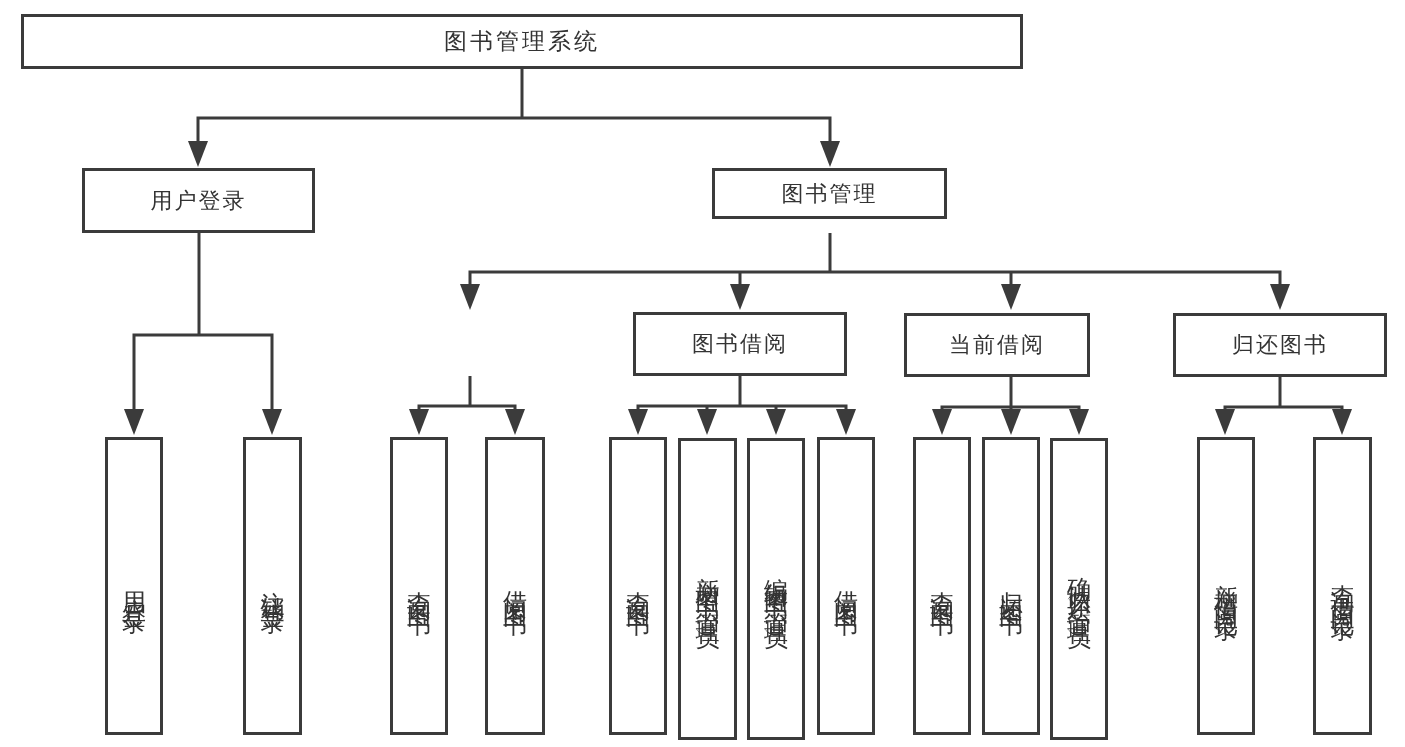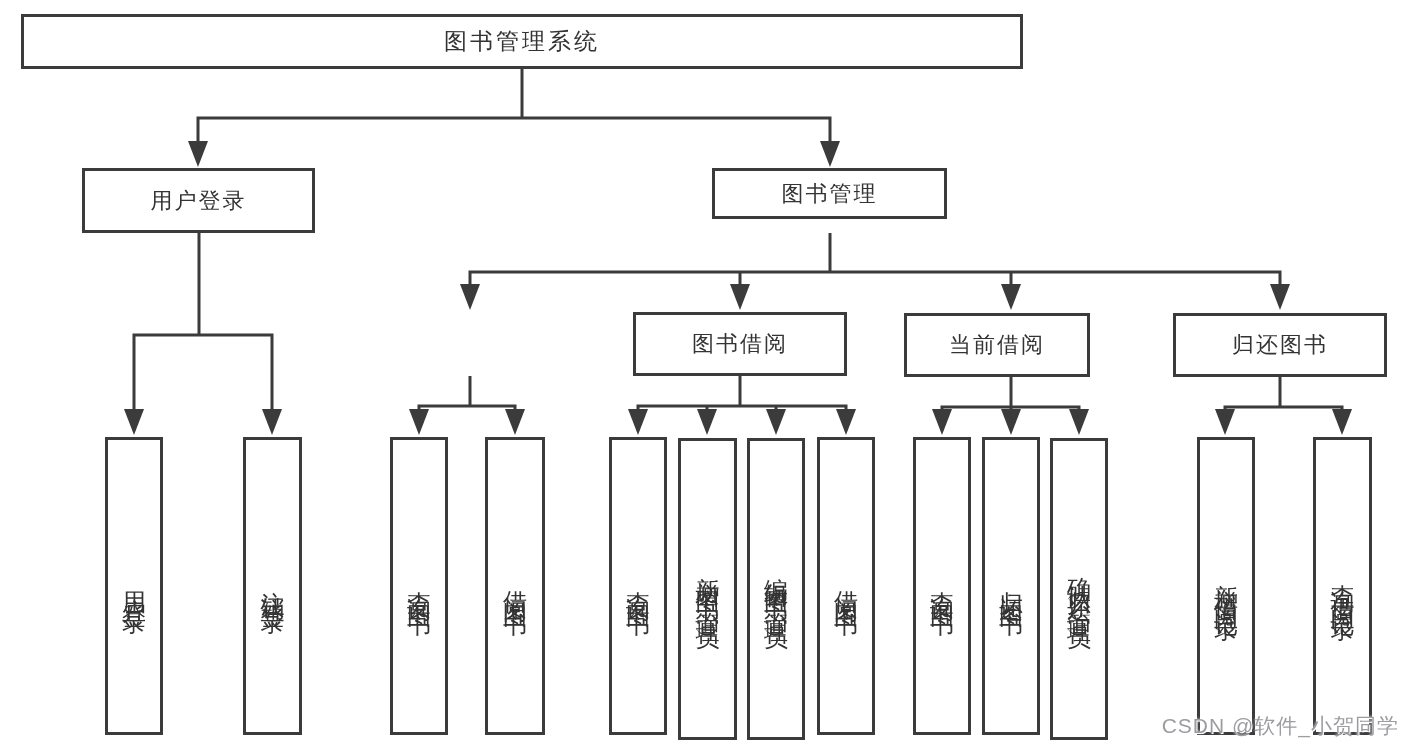--- a/index.html
+++ b/index.html
@@ -164,15 +164,14 @@
     <span class="v-label">确认归还（管理员）</span>
   </div>
 
   <div class="node leaf" style="left:1197px; top:437px; width:58px; height:298px;">
     <span class="v-label">新增借阅记录</span>
   </div>
   <div class="node leaf" style="left:1313px; top:437px; width:59px; height:298px;">
     <span class="v-label">查询借阅记录</span>
   </div>
 
-  <div id="watermark">CSDN @软件_小贺同学</div>
 
 </div>
 
 </body></html>

